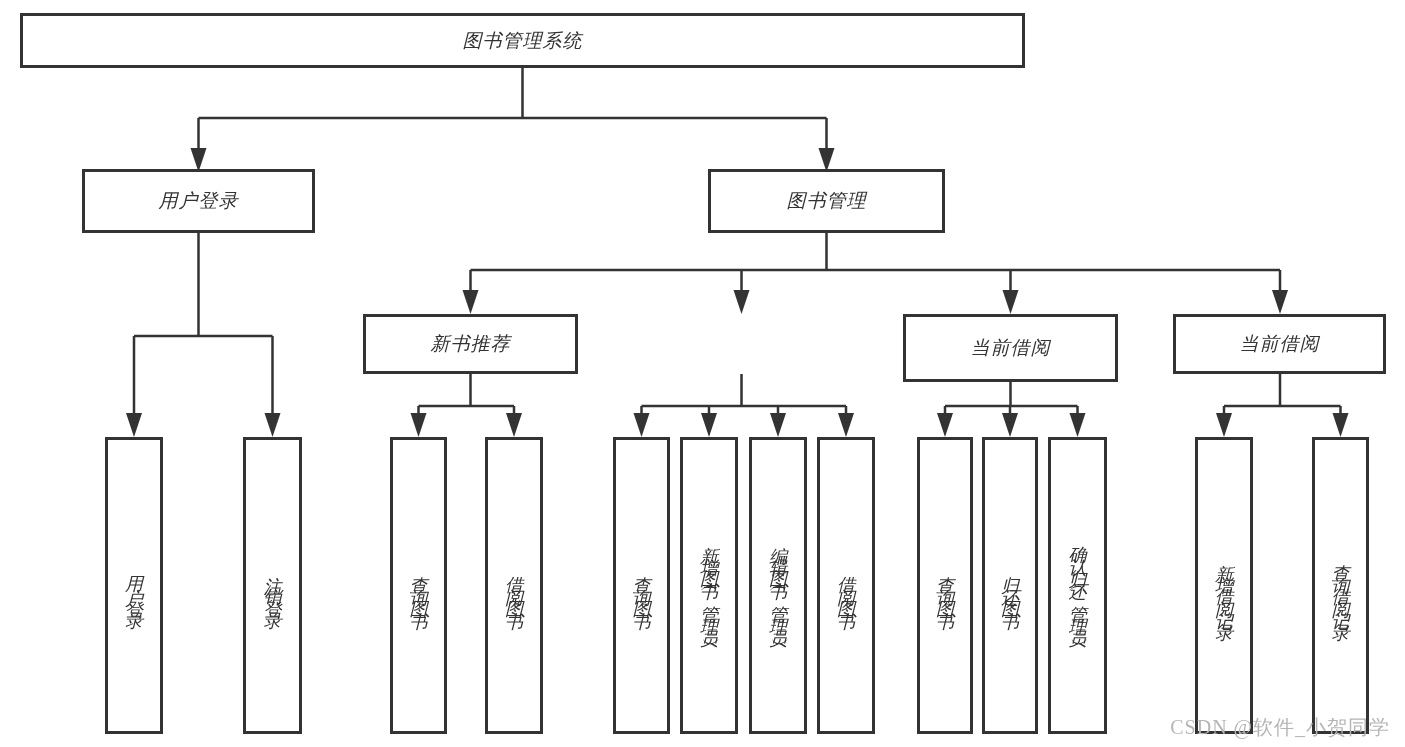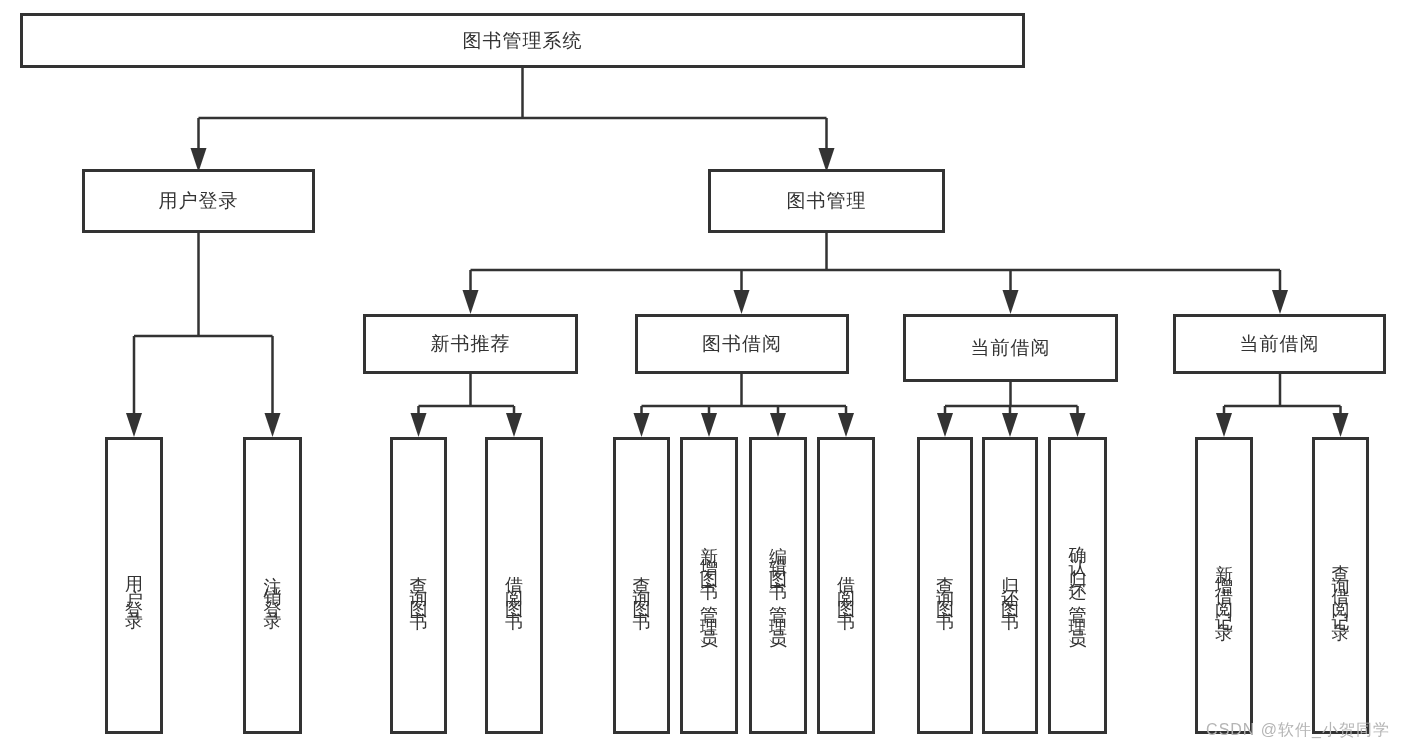--- a/index.html
+++ b/index.html
@@ -25,38 +25,40 @@
   .node {
     position: absolute;
     box-sizing: border-box;
     background: #ffffff;
     border: 3px solid #333333;
     color: #333333;
     display: flex;
     align-items: center;
     justify-content: center;
     text-align: center;
+    font-style: italic;
   }
   .hbox { font-size: 19px; letter-spacing: 1px; }
   .vbox span {
     writing-mode: vertical-rl;
     text-orientation: mixed;
     font-size: 18px;
     letter-spacing: 12px;
     line-height: 1;
     white-space: nowrap;
   }
   .watermark {
     position: absolute;
     right: 15px;
     bottom: 6px;
-    font-size: 16px;
+    font-size: 20px;
     color: #b5b5b5;
     letter-spacing: 1px;
     white-space: nowrap;
+    font-family: Liberation Serif, serif;
   }
 </style>
 </head>
 <body>
 
 <div class="canvas">
 
   <svg class="connectors" viewBox="0 0 1405 747" xmlns="http://www.w3.org/2000/svg">
     <g stroke="#333333" stroke-width="2.5" fill="none">
       <path d="M522.5 68 V118 M198.5 118 H826.5 M198.5 118 V150 M826.5 118 V150"></path>
@@ -96,23 +98,20 @@
 
   <div class="node hbox" style="left:82px;top:169px;width:233px;height:64px">
     <span>用户登录</span>
   </div>
   <div class="node hbox" style="left:363px;top:314px;width:215px;height:60px">
     <span>新书推荐</span>
   </div>
 
   <div class="node hbox" style="left:708px;top:169px;width:237px;height:64px">
     <span>图书管理</span>
-  </div>
-  <div class="node hbox" style="left:635px;top:314px;width:214px;height:60px">
-    <span>图书借阅</span>
   </div>
   <div class="node hbox" style="left:903px;top:314px;width:215px;height:68px">
     <span>当前借阅</span>
   </div>
   <div class="node hbox" style="left:1173px;top:314px;width:213px;height:60px">
     <span>当前借阅</span>
   </div>
 
   <div class="node vbox" style="left:105px;top:437px;width:58px;height:297px">
     <span>用户登录</span>

